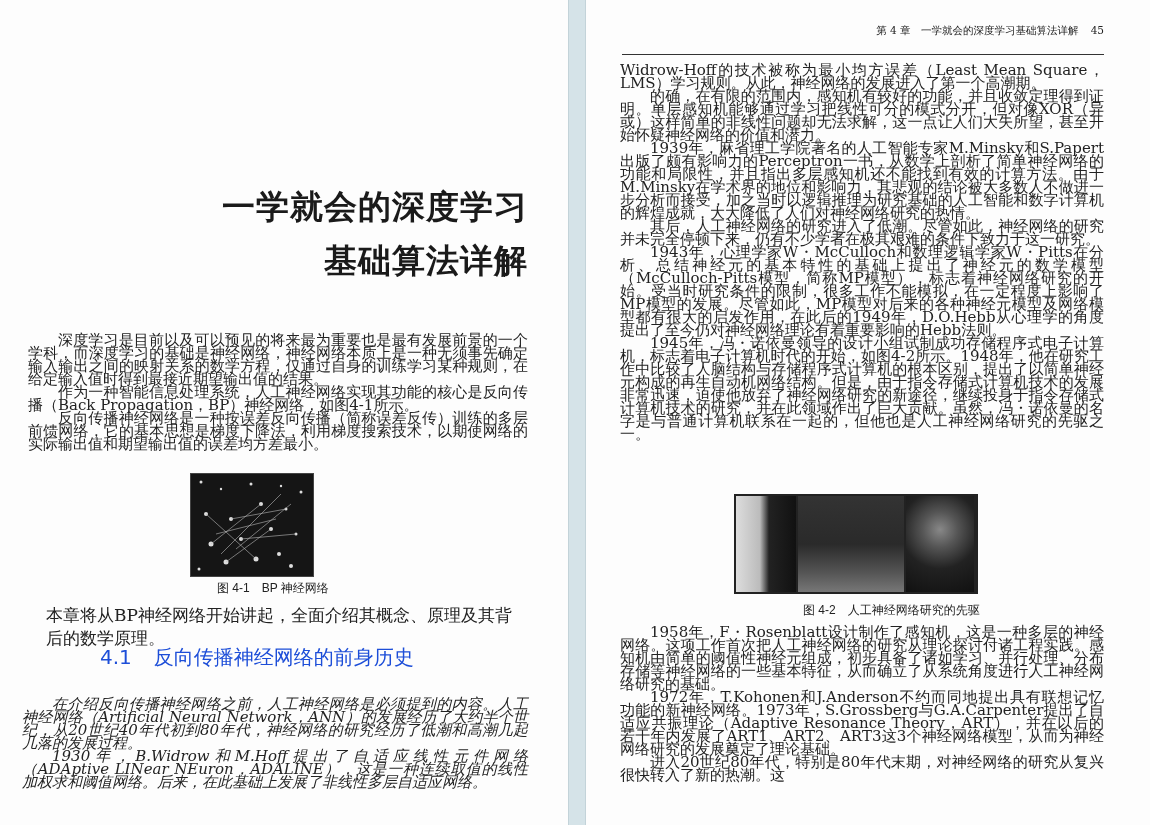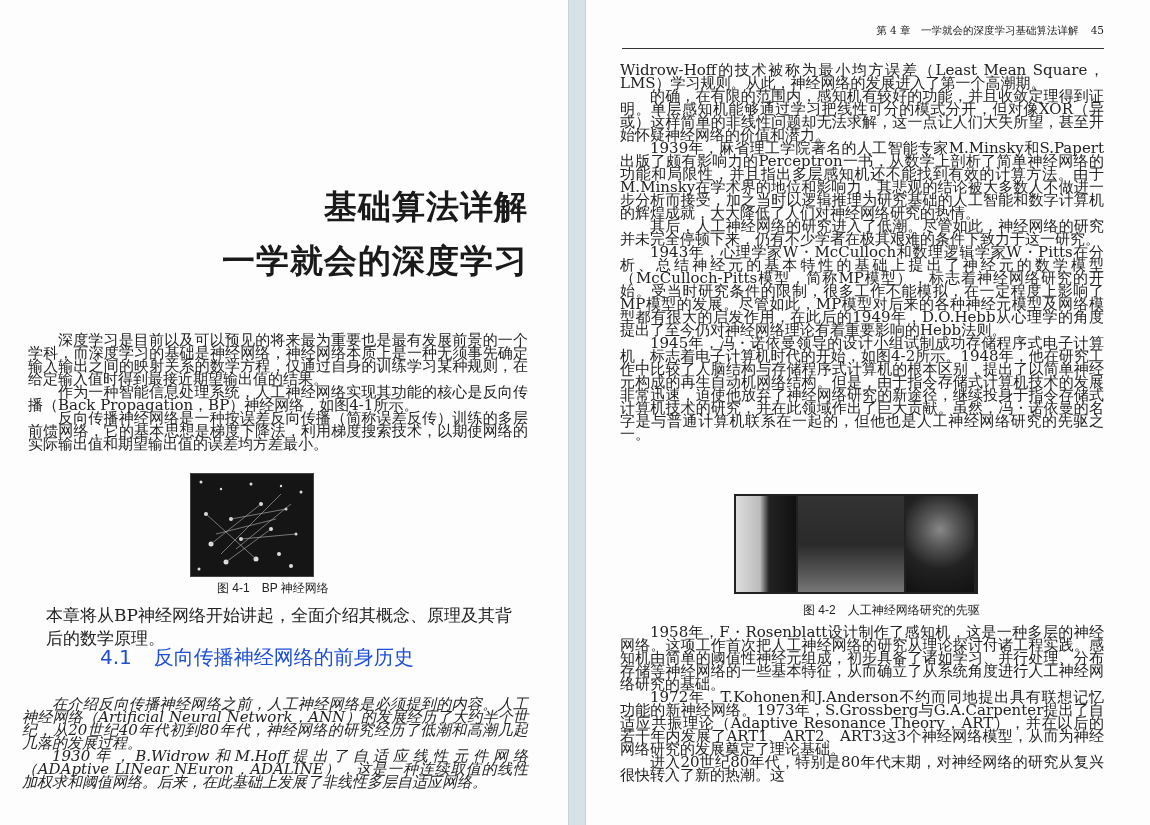--- a/index.html
+++ b/index.html
@@ -55,43 +55,43 @@
     .section-heading {
       position: absolute; left: 100px; top: 644px;
       font-family: "DejaVu Sans", sans-serif; font-size: 20px; color: #1d4ed8;
     }
     .section-heading .num { margin-right: 22px; }
     #left-section-body { left: 22px; top: 698px; width: 506px; font-style: italic; }
 
     
     .running-header {
       position: absolute; left: 36px; top: 24px; width: 482px;
-      border-bottom: 1px solid #333; padding-bottom: 10px;
+      border-bottom: 1px solid #333; padding-bottom: 16px;
       text-align: right; font-size: 10.5px; color: #222;
     }
     .running-header .pageno { margin-left: 12px; }
     #right-body-1 { left: 34px; top: 64px; width: 484px; }
     .figure-2 {
       position: absolute; left: 148px; top: 494px; width: 240px; height: 96px;
       border: 2px solid #222; background: #222; display: flex; gap: 2px;
     }
     .figure-2 .ph { height: 100%; }
     .ph1 { width: 60px; background: linear-gradient(90deg, #ddd 0%, #bbb 40%, #222 55%, #111 100%); }
     .ph2 { width: 106px; background: linear-gradient(180deg, #333 0%, #2a2a2a 50%, #555 80%, #777 100%); }
     .ph3 { width: 68px; background: radial-gradient(circle at 50% 35%, #888 0%, #555 25%, #222 55%, #111 100%); }
     #fig2-caption { left: 205px; top: 602px; text-align: right; }
     #right-body-2 { left: 34px; top: 626px; width: 484px; }
   </style>
 </head>
 <body>
 
 <div id="left-page" class="page">
   <div class="chapter-title">
+    <div>一学就会的深度学习</div>
     <div>基础算法详解</div>
-    <div>一学就会的深度学习</div>
   </div>
 
   <div id="left-intro" class="body-text">
     <p>深度学习是目前以及可以预见的将来最为重要也是最有发展前景的一个学科，而深度学习的基础是神经网络，神经网络本质上是一种无须事先确定输入输出之间的映射关系的数学方程，仅通过自身的训练学习某种规则，在给定输入值时得到最接近期望输出值的结果。</p>
     <p>作为一种智能信息处理系统，人工神经网络实现其功能的核心是反向传播（Back Propagation，BP）神经网络，如图4-1所示。</p>
     <p>反向传播神经网络是一种按误差反向传播（简称误差反传）训练的多层前馈网络，它的基本思想是梯度下降法，利用梯度搜索技术，以期使网络的实际输出值和期望输出值的误差均方差最小。</p>
   </div>
 
   <div class="figure-1">
     <svg width="122" height="102" viewBox="0 0 122 102">

